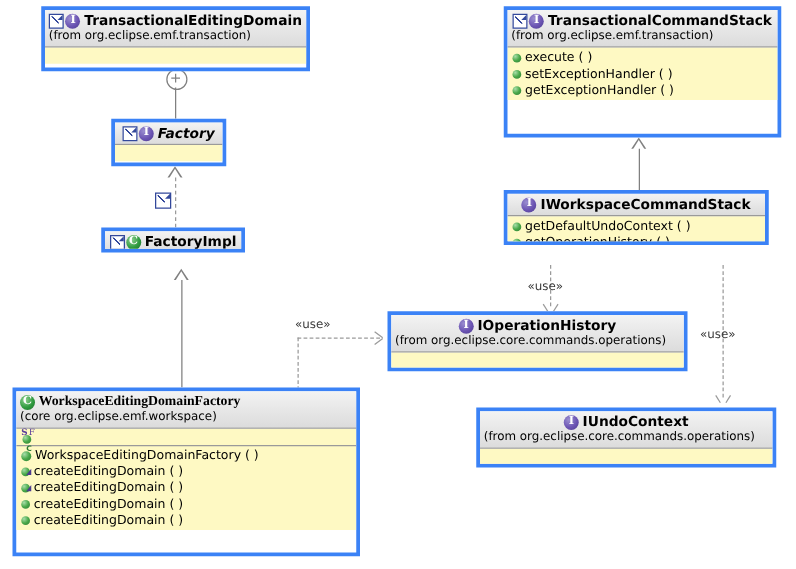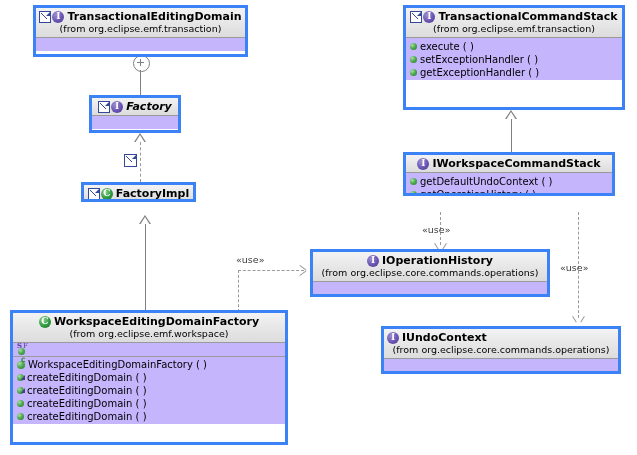--- a/index.html
+++ b/index.html
@@ -26,26 +26,26 @@
     position:relative;
   }
   .uml-title{
     font-size:11px;font-weight:bold;color:#000;
     line-height:13px;white-space:nowrap;
     display:inline-block;vertical-align:middle;
   }
   .uml-title.italic{font-style:italic;text-align:center;}
   .uml-from{
     font-size:9.5px;color:#000;line-height:11px;white-space:nowrap;
-    text-align:center;
+    text-align:left;
   }
   .uml-compartment{
     padding:1px 2px 1px 3px;
     min-height:9px;
-    background:#c4b5fd;
+    background:#fef9c3;
   }
   .uml-compartment + .uml-compartment{border-top:1px solid #9a9a9a;}
   .uml-empty{height:11px;}
   .member{
     font-size:10px;line-height:13px;color:#000;white-space:nowrap;
     display:flex;align-items:center;gap:3px;padding-left:1px;
   }
   .member-label{display:inline-block;}
   .member-label.underline{text-decoration:underline;}
   .icn-iface{ 
@@ -216,25 +216,25 @@
         <span class="icn-shortcut"></span>
         <span class="icn-class"></span>
         <span class="uml-title">FactoryImpl</span>
       </div>
     </div>
     <div class="uml-compartment uml-empty"></div>
   </div>
 
   <div class="uml-box" style="left:10px;top:310px;width:278px;height:135px;">
     <div class="uml-header">
-      <div style="display:flex;align-items:center;justify-content:center;">
+      <div style="display:flex;align-items:center;justify-content:flex-start;font-family:Liberation Serif, serif;">
         <span class="icn-class"></span>
         <span class="uml-title">WorkspaceEditingDomainFactory</span>
       </div>
-      <div class="uml-from">(from org.eclipse.emf.workspace)</div>
+      <div class="uml-from">(core org.eclipse.emf.workspace)</div>
     </div>
     <div class="uml-compartment">
       <div class="member">
         <span class="icn-staticfield">
           <span class="sf-s">S</span>
             <span class="sf-f">F</span>
             <span class="sf-dot"></span>
         </span>
       </div>
     </div>
@@ -312,21 +312,21 @@
         <span class="icn-iface"></span>
         <span class="uml-title">IOperationHistory</span>
       </div>
       <div class="uml-from">(from org.eclipse.core.commands.operations)</div>
     </div>
     <div class="uml-compartment uml-empty"></div>
   </div>
 
   <div class="uml-box" style="left:381px;top:326px;width:240px;height:48px;">
     <div class="uml-header">
-      <div style="display:flex;align-items:center;justify-content:flex-start;">
+      <div style="display:flex;align-items:center;justify-content:center;">
         <span class="icn-iface"></span>
         <span class="uml-title">IUndoContext</span>
       </div>
       <div class="uml-from">(from org.eclipse.core.commands.operations)</div>
     </div>
     <div class="uml-compartment uml-empty"></div>
   </div>
 
 </div>
 

